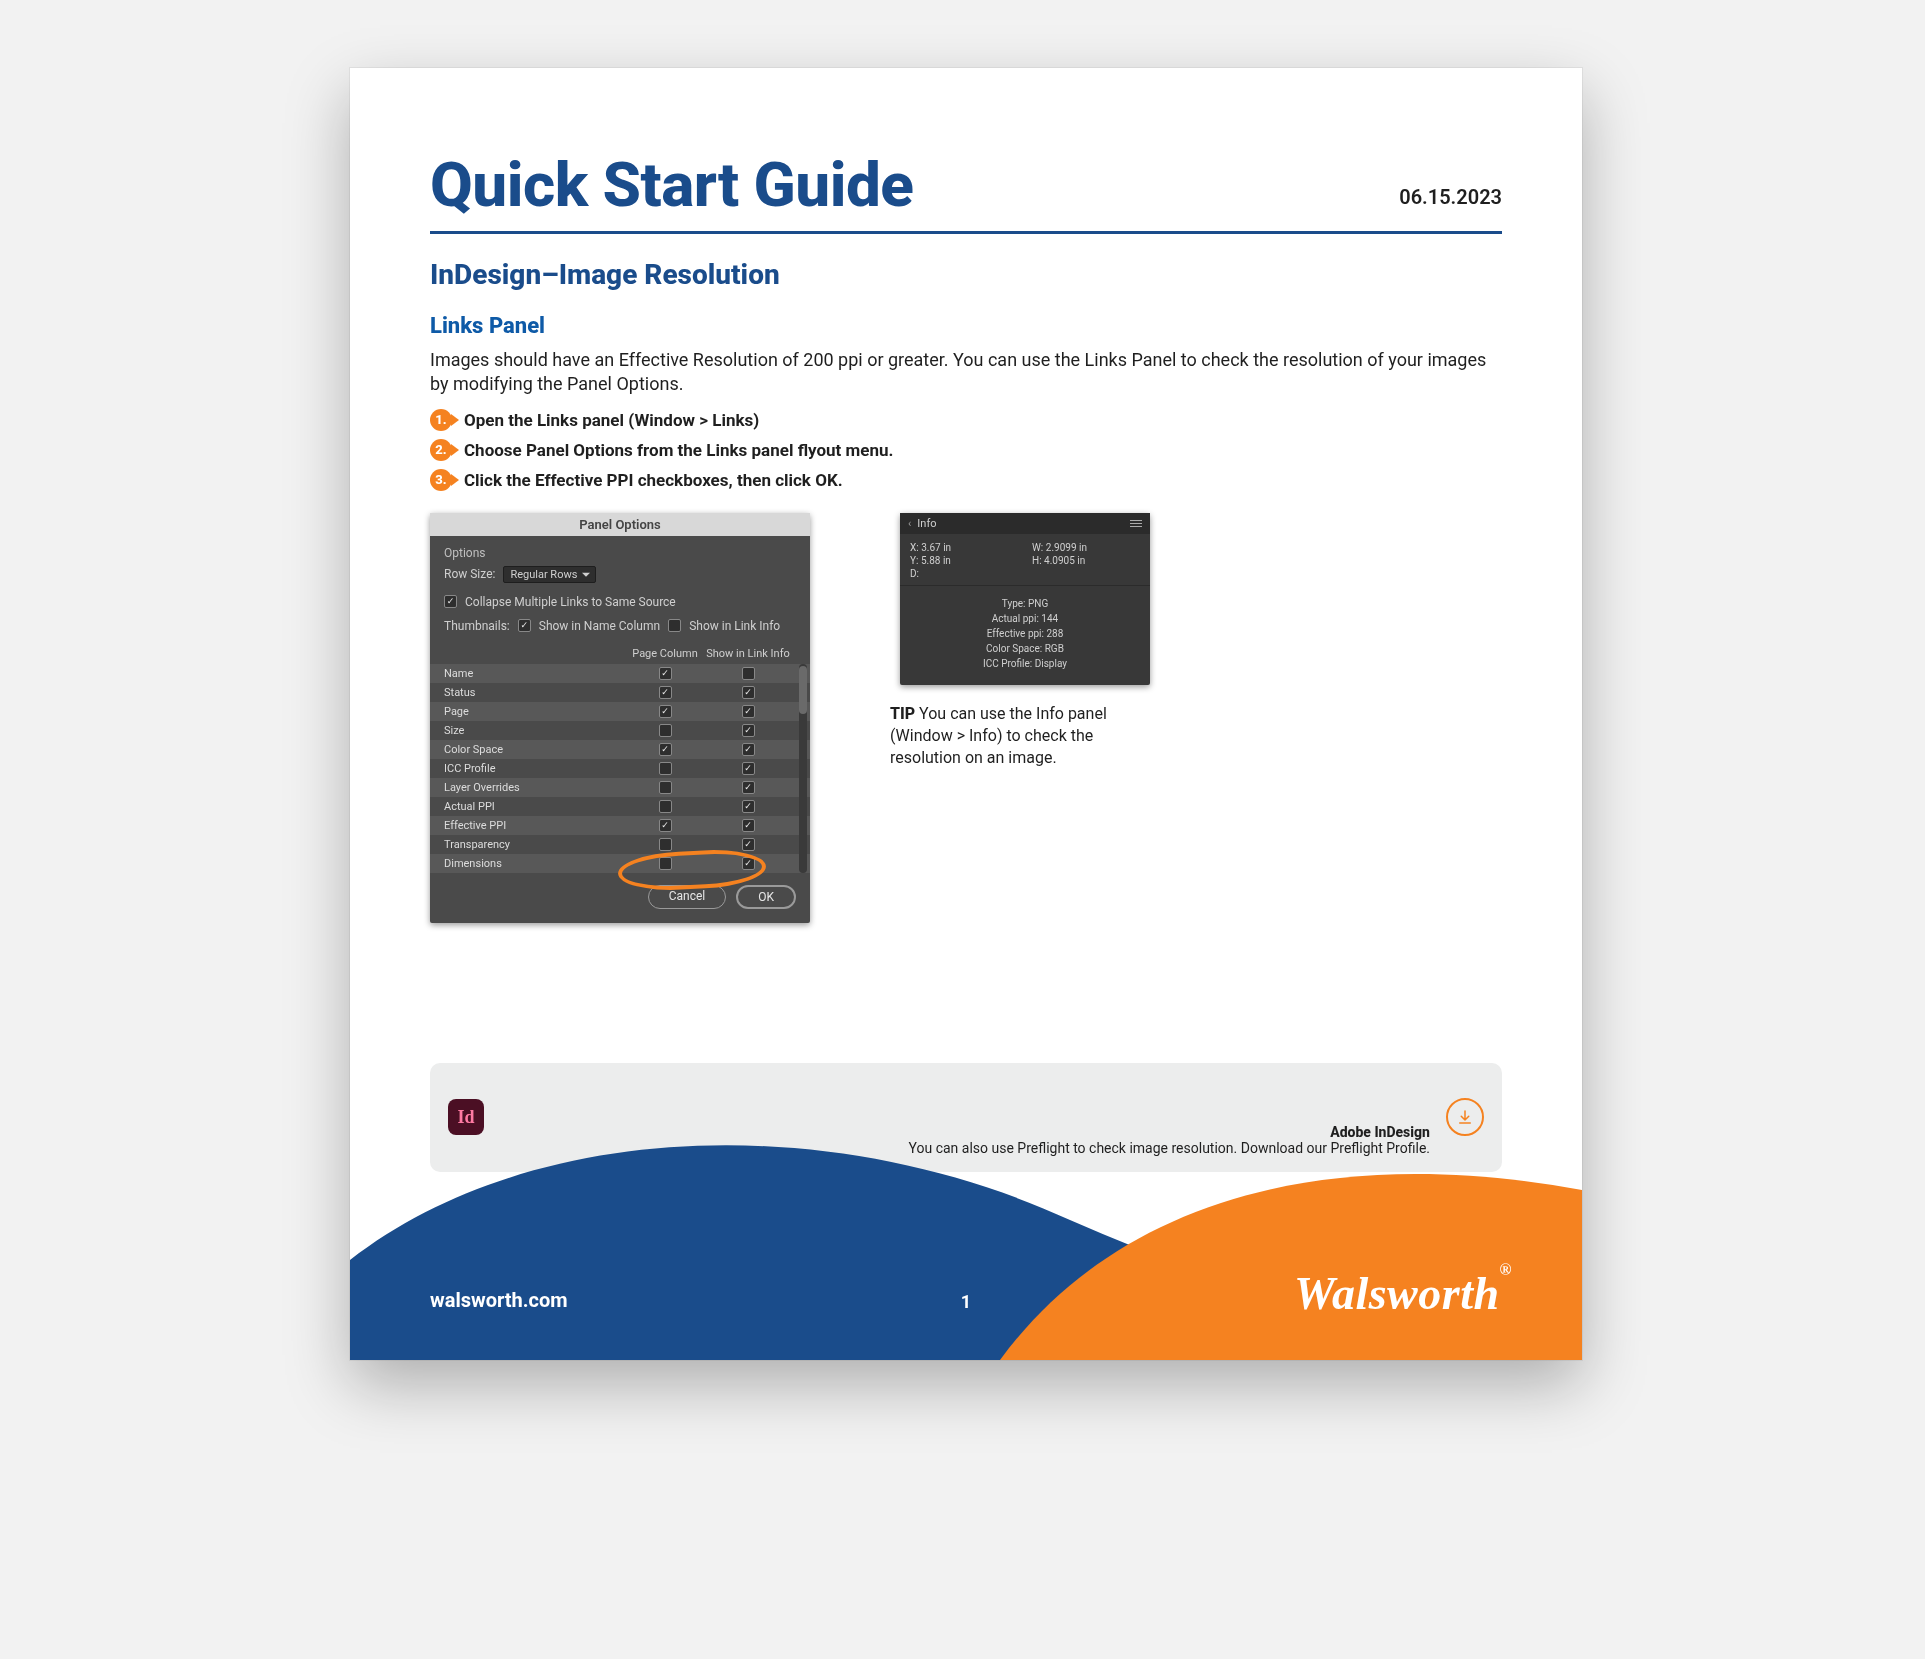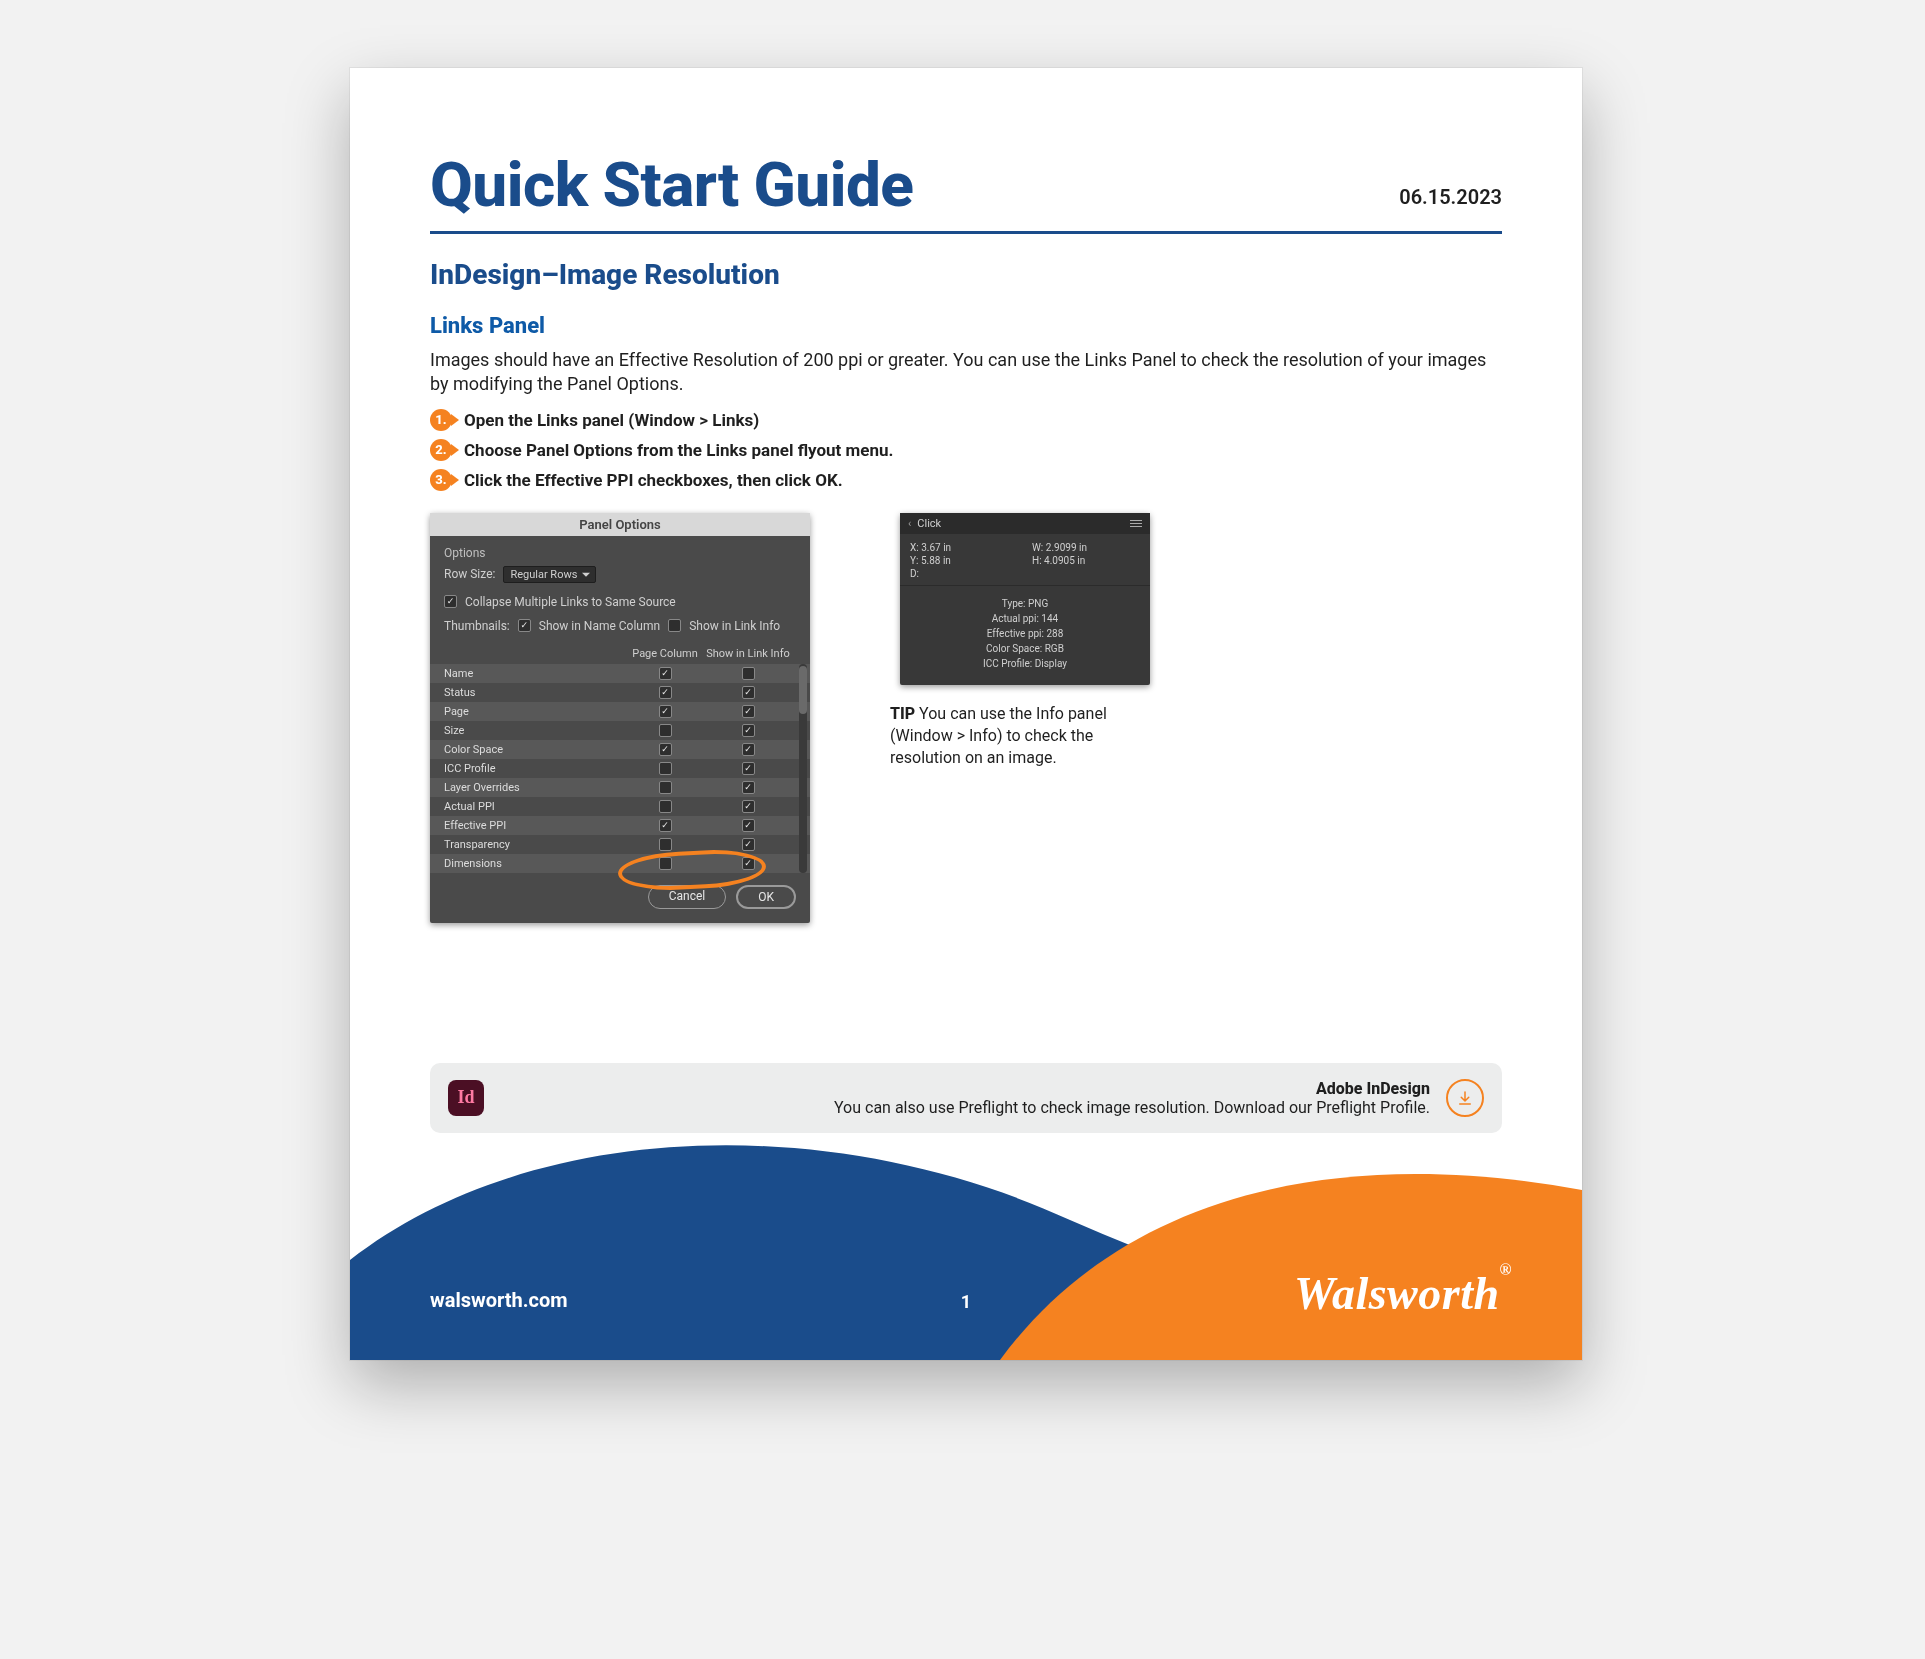--- a/index.html
+++ b/index.html
@@ -221,21 +221,21 @@
   .preflight{
     margin:140px 80px 0;
     background:#eceded;border-radius:10px;
     padding:16px 18px;display:flex;align-items:center;gap:16px;text-align:right;
   }
   .pid{
     width:36px;height:36px;border-radius:8px;background:#4b0f24;
     color:#ff7aa3;display:flex;align-items:center;justify-content:center;
     font-weight:800;font-size:18px;flex:0 0 auto;font-family:Georgia,serif;
   }
-  .preflight .txt{flex:1;color:var(--ink);font-size:16px;}
+  .preflight .txt{flex:1;color:var(--ink);font-size:14px;margin-top:45px;}
   .preflight .txt .h{font-weight:800;display:block;}
   .dl{
     width:34px;height:34px;border-radius:50%;
     border:2px solid var(--brand-orange);display:flex;align-items:center;justify-content:center;
     flex:0 0 auto;color:var(--brand-orange);
   }
   .dl svg{width:18px;height:18px;}
 
   
   .footer{
@@ -441,21 +441,21 @@
               <span class="pbtn primary">OK</span>
             </div>
           </div>
         </div>
 
         <div class="col-right">
           <div class="info">
             <div class="tab">
               <span style="display:flex;align-items:center;gap:6px">
                 <span style="color:#9a9a9a">‹</span>
-                <span>Click</span>
+                <span>Info</span>
               </span>
               <span class="burger">
                   <span></span>
                   <span></span>
                   <span></span>
                 </span>
             </div>
             <div class="grid">
               <div class="mini"><span>X:</span> <span>3.67 in</span></div>
               <div class="mini"><span>W:</span> <span>2.9099 in</span></div>

